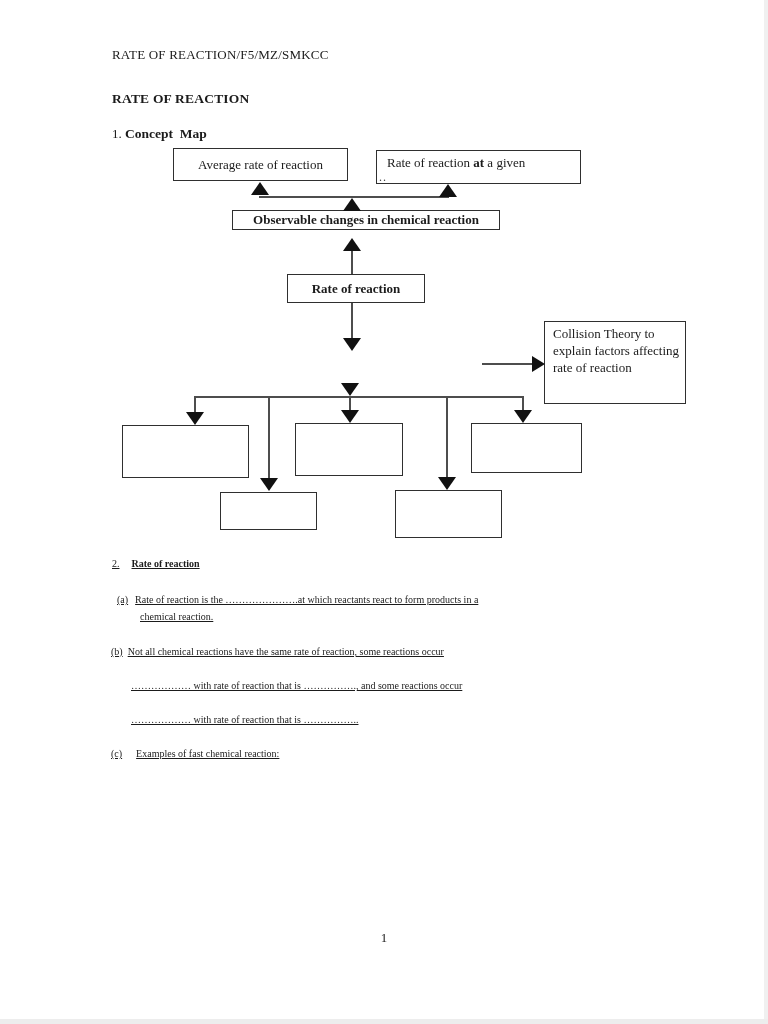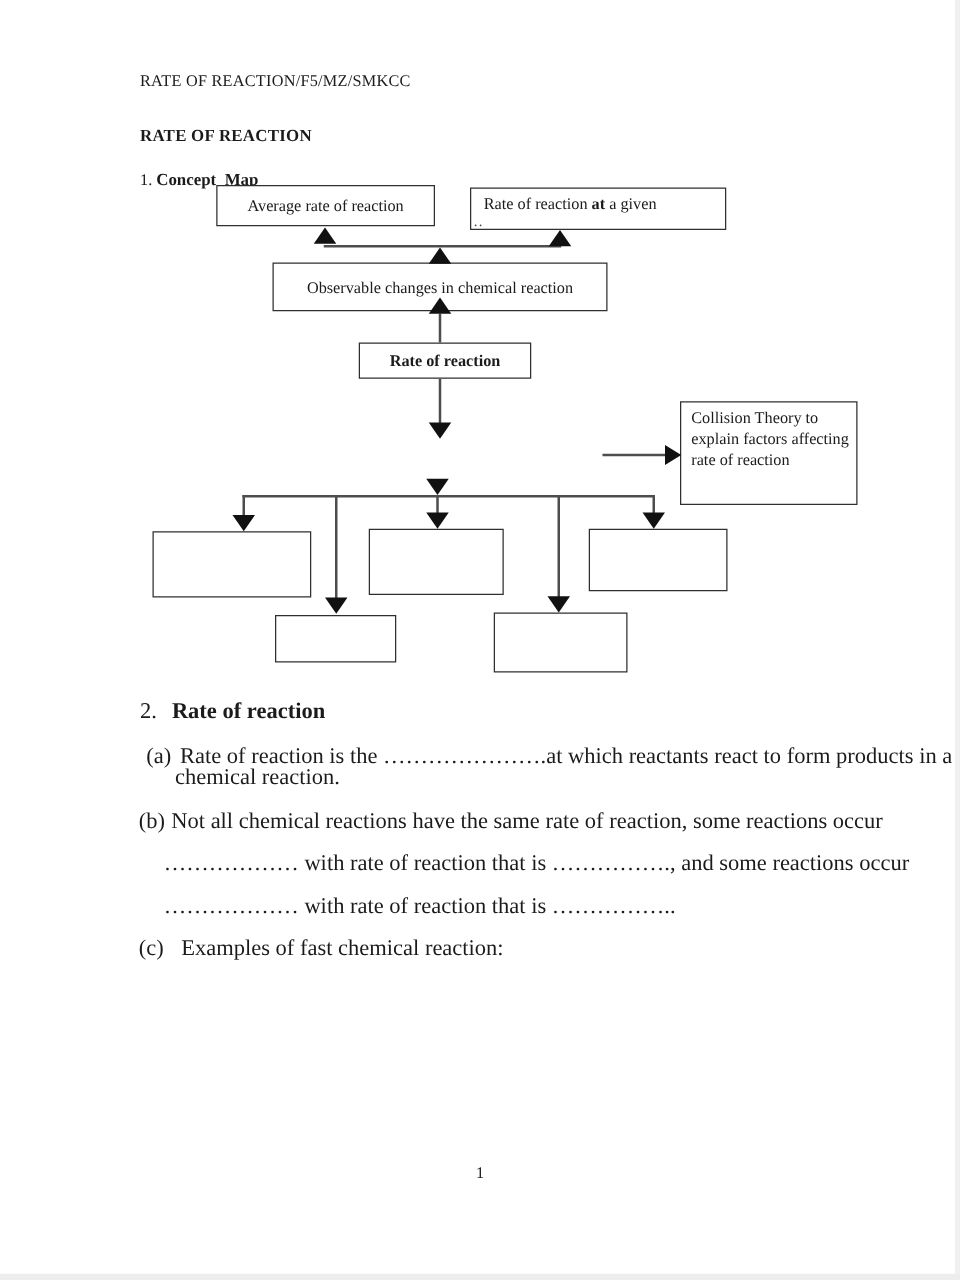--- a/index.html
+++ b/index.html
@@ -2,21 +2,21 @@
 <html><head>
 <meta charset="utf-8">
 <title>Rate of Reaction Worksheet</title>
 <style>
   html,body{margin:0;padding:0;background:#ffffff;}
   .page{
     position:relative;width:768px;height:1024px;background:#ffffff;
     font-family:"Liberation Serif","DejaVu Serif",serif;
     color:#1b1b1b;font-size:13px;line-height:1.18;overflow:hidden;
   }
-  .abs{position:absolute;margin-top:10px;}
+  .abs{position:absolute;}
   .bold{font-weight:bold;}
   .pre{white-space:pre;}
   .hdr{font-size:13px;letter-spacing:.2px;}
   .doc-title{font-size:13.5px;font-weight:bold;letter-spacing:.2px;}
   .sec-head{font-size:13px;}
   .sec-head .bold{font-size:13.5px;}
 
   
   .cm-box{
     position:absolute;border:1.7px solid #2f2f2f;background:#fff;
@@ -33,21 +33,21 @@
   .hline{height:2px;}
   .vline{width:2px;}
 
   
   .arr{position:absolute;width:0;height:0;}
   .arr-up{border-left:9px solid transparent;border-right:9px solid transparent;border-bottom:13px solid #111;}
   .arr-down{border-left:9px solid transparent;border-right:9px solid transparent;border-top:13px solid #111;}
   .arr-right{border-top:8px solid transparent;border-bottom:8px solid transparent;border-left:13px solid #111;}
 
   
-  .line{position:absolute;white-space:pre;font-size:18px;}
+  .line{position:absolute;white-space:pre;font-size:10px;text-decoration:underline;}
 
   
   .tbl-wrap{position:absolute;left:148px;top:784px;}
   table.worksheet{border-collapse:collapse;width:512px;table-layout:fixed;border:2px solid #1c1c1c;}
   table.worksheet th,table.worksheet td{
     border:1.7px solid #1c1c1c;vertical-align:top;font-size:13px;box-sizing:border-box;
   }
   th.col-type{width:184px;}
   table.worksheet th{font-weight:bold;text-align:center;padding:3px 2px 0 2px;height:34px;}
   td.cell-type{padding:2px 30px 1px 5px;}
@@ -70,21 +70,21 @@
 
   <div class="cm-box" style="left:173px;top:148px;width:175px;height:33px;">
       <span>Average rate of reaction</span>
     </div>
 
   <div class="cm-box align-left" style="left:376px;top:150px;width:205px;height:34px;">
     <div class="given-line1"><span>Rate of reaction </span><span class="bold">at</span><span> a given</span></div>
     <div class="given-dots">..</div>
   </div>
 
-  <div class="cm-box" style="left:218px;top:210px;width:268px;height:39px;">
+  <div class="cm-box" style="left:232px;top:210px;width:268px;height:20px;font-weight:bold;">
       <span>Observable changes in chemical reaction</span>
     </div>
 
   <div class="cm-box bold" style="left:287px;top:274px;width:138px;height:29px;">
       <span>Rate of reaction</span>
     </div>
 
 
   <div class="cm-box align-left collision" style="left:544px;top:321px;width:142px;height:83px;">
       <span>Collision Theory to explain factors affecting rate of reaction</span>

